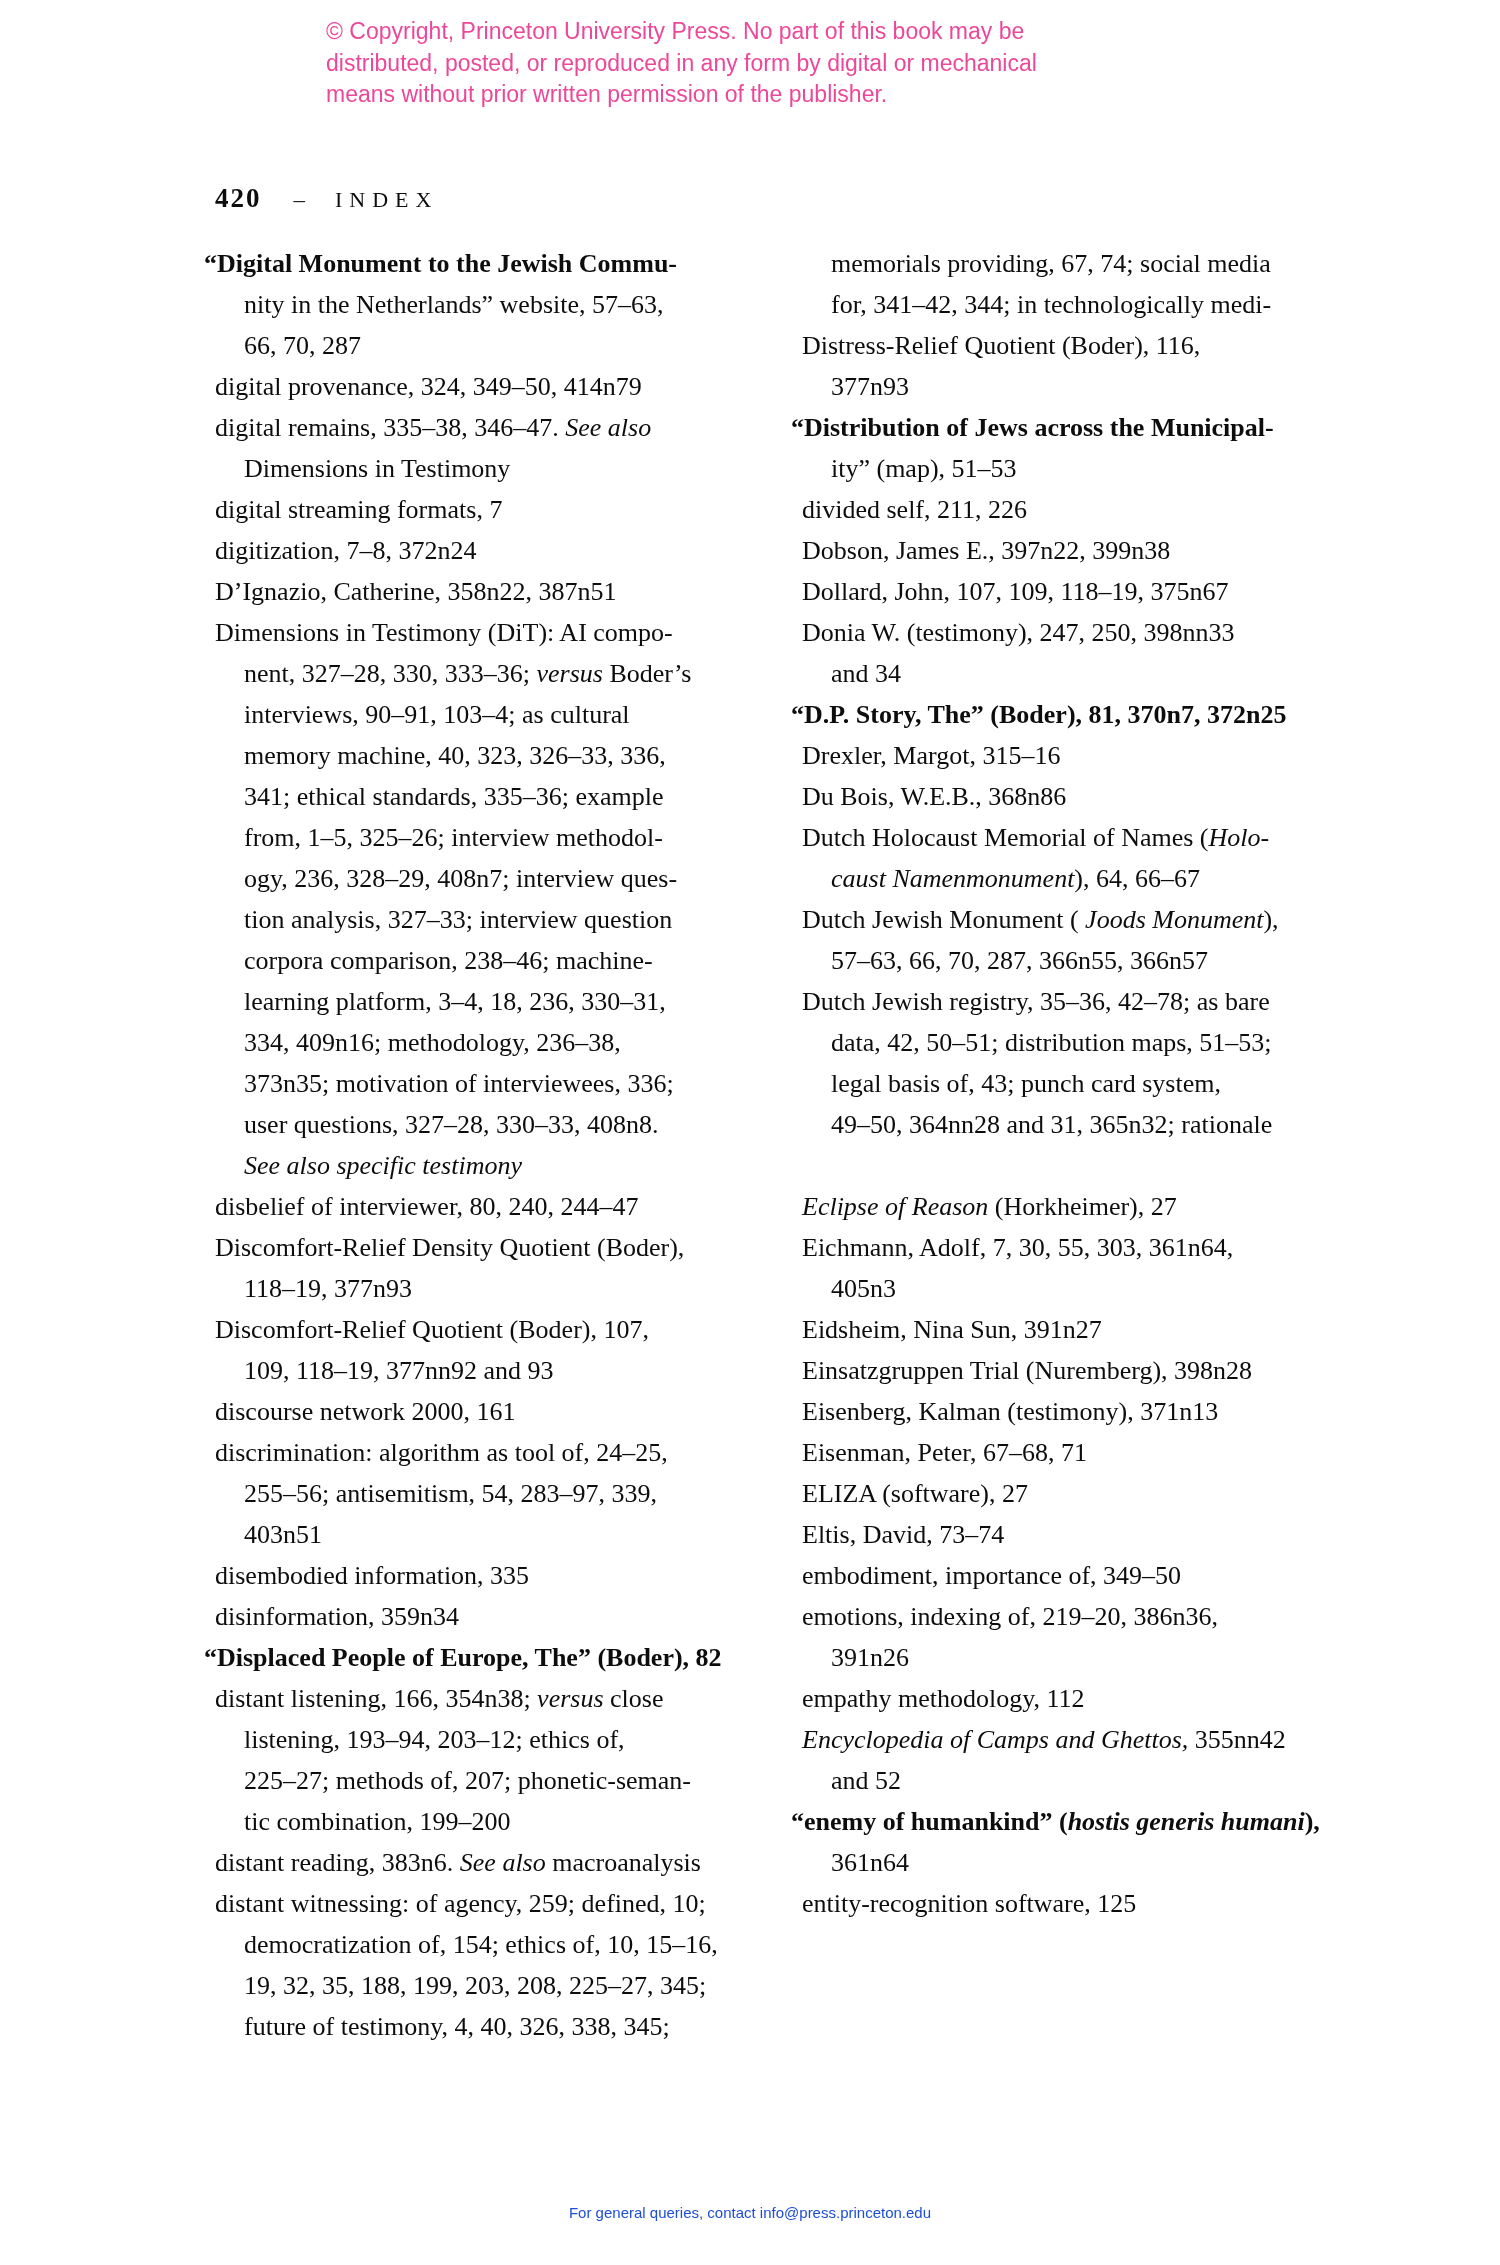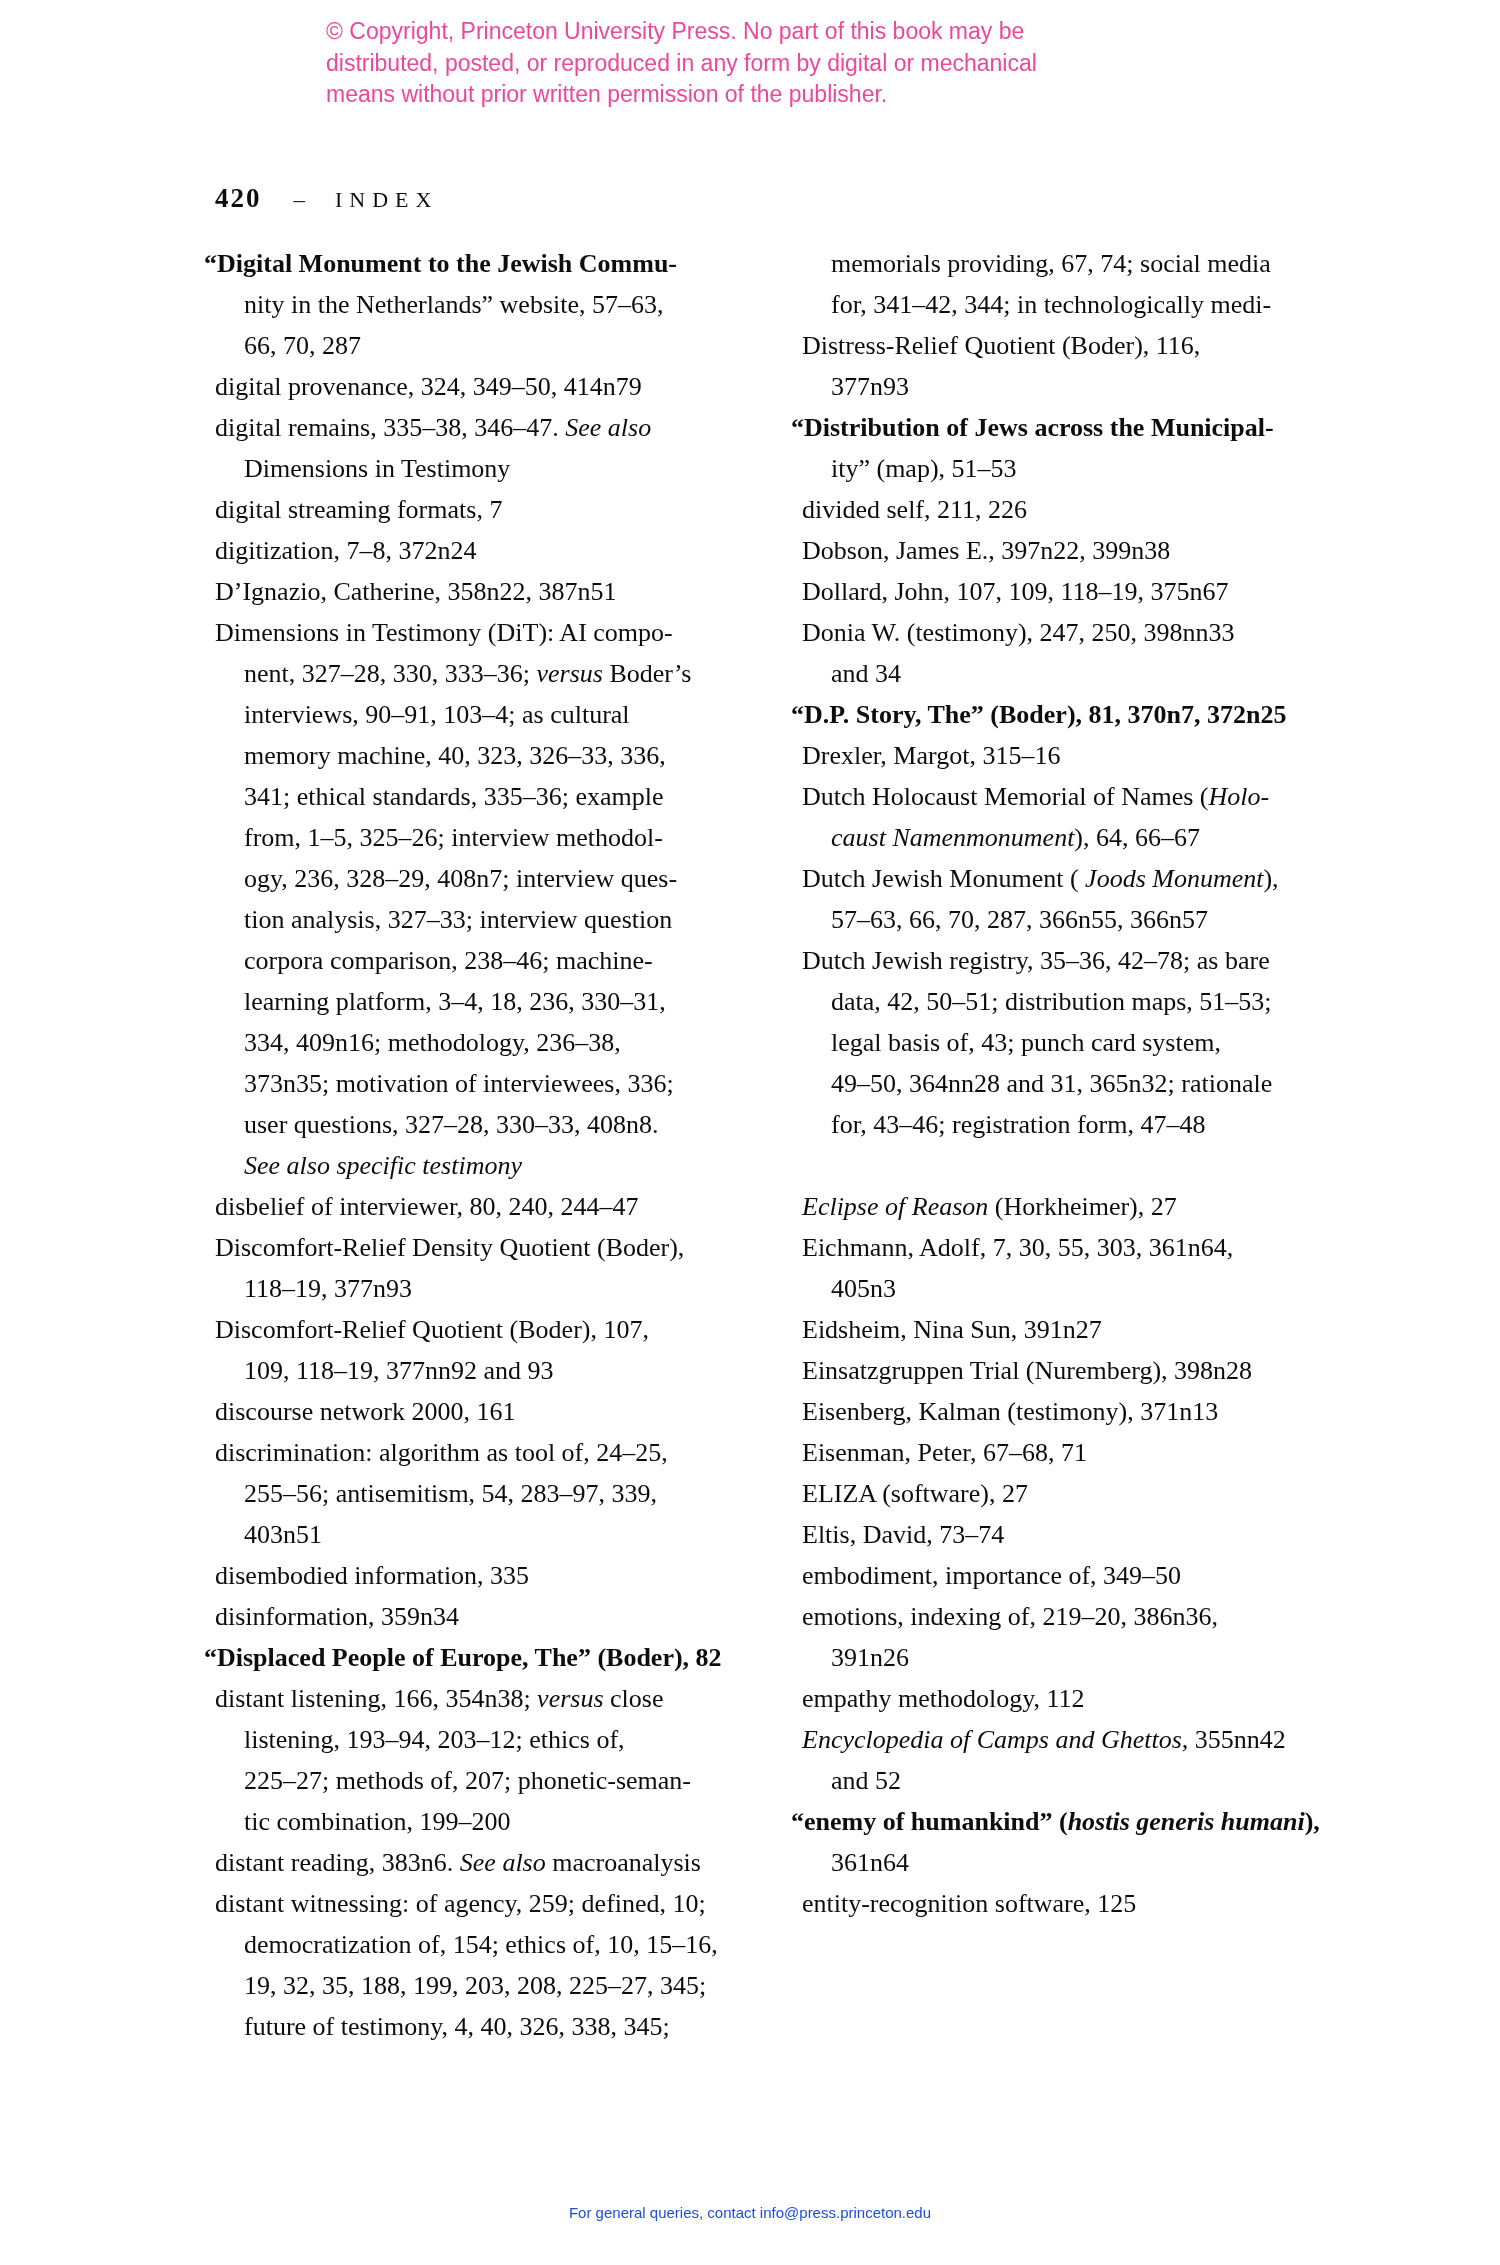--- a/index.html
+++ b/index.html
@@ -142,29 +142,29 @@
       <div class="line indent"><span>377n93</span></div>
       <div class="line hang"><span>“Distribution of Jews across the Municipal-</span></div>
       <div class="line indent"><span>ity” (map), 51–53</span></div>
       <div class="line"><span>divided self, 211, 226</span></div>
       <div class="line"><span>Dobson, James E., 397n22, 399n38</span></div>
       <div class="line"><span>Dollard, John, 107, 109, 118–19, 375n67</span></div>
       <div class="line"><span>Donia W. (testimony), 247, 250, 398nn33</span></div>
       <div class="line indent"><span>and 34</span></div>
       <div class="line hang"><span>“D.P. Story, The” (Boder), 81, 370n7, 372n25</span></div>
       <div class="line"><span>Drexler, Margot, 315–16</span></div>
+      <div class="line"><span>Du Bois, W.E.B., 368n86</span></div>
       <div class="line"><span>Dutch Holocaust Memorial of Names (</span><span class="it">Holo-</span></div>
       <div class="line indent"><span class="it">caust Namenmonument</span><span>), 64, 66–67</span></div>
       <div class="line"><span>Dutch Jewish Monument ( </span><span class="it">Joods Monument</span><span>),</span></div>
       <div class="line indent"><span>57–63, 66, 70, 287, 366n55, 366n57</span></div>
       <div class="line"><span>Dutch Jewish registry, 35–36, 42–78; as bare</span></div>
       <div class="line indent"><span>data, 42, 50–51; distribution maps, 51–53;</span></div>
       <div class="line indent"><span>legal basis of, 43; punch card system,</span></div>
       <div class="line indent"><span>49–50, 364nn28 and 31, 365n32; rationale</span></div>
-      <div class="line indent"><span>for, 43–46; registration form, 47–48</span></div>
       <div class="line">&nbsp;</div>
       <div class="line"><span class="it">Eclipse of Reason</span><span> (Horkheimer), 27</span></div>
       <div class="line"><span>Eichmann, Adolf, 7, 30, 55, 303, 361n64,</span></div>
       <div class="line indent"><span>405n3</span></div>
       <div class="line"><span>Eidsheim, Nina Sun, 391n27</span></div>
       <div class="line"><span>Einsatzgruppen Trial (Nuremberg), 398n28</span></div>
       <div class="line"><span>Eisenberg, Kalman (testimony), 371n13</span></div>
       <div class="line"><span>Eisenman, Peter, 67–68, 71</span></div>
       <div class="line"><span>ELIZA (software), 27</span></div>
       <div class="line"><span>Eltis, David, 73–74</span></div>

